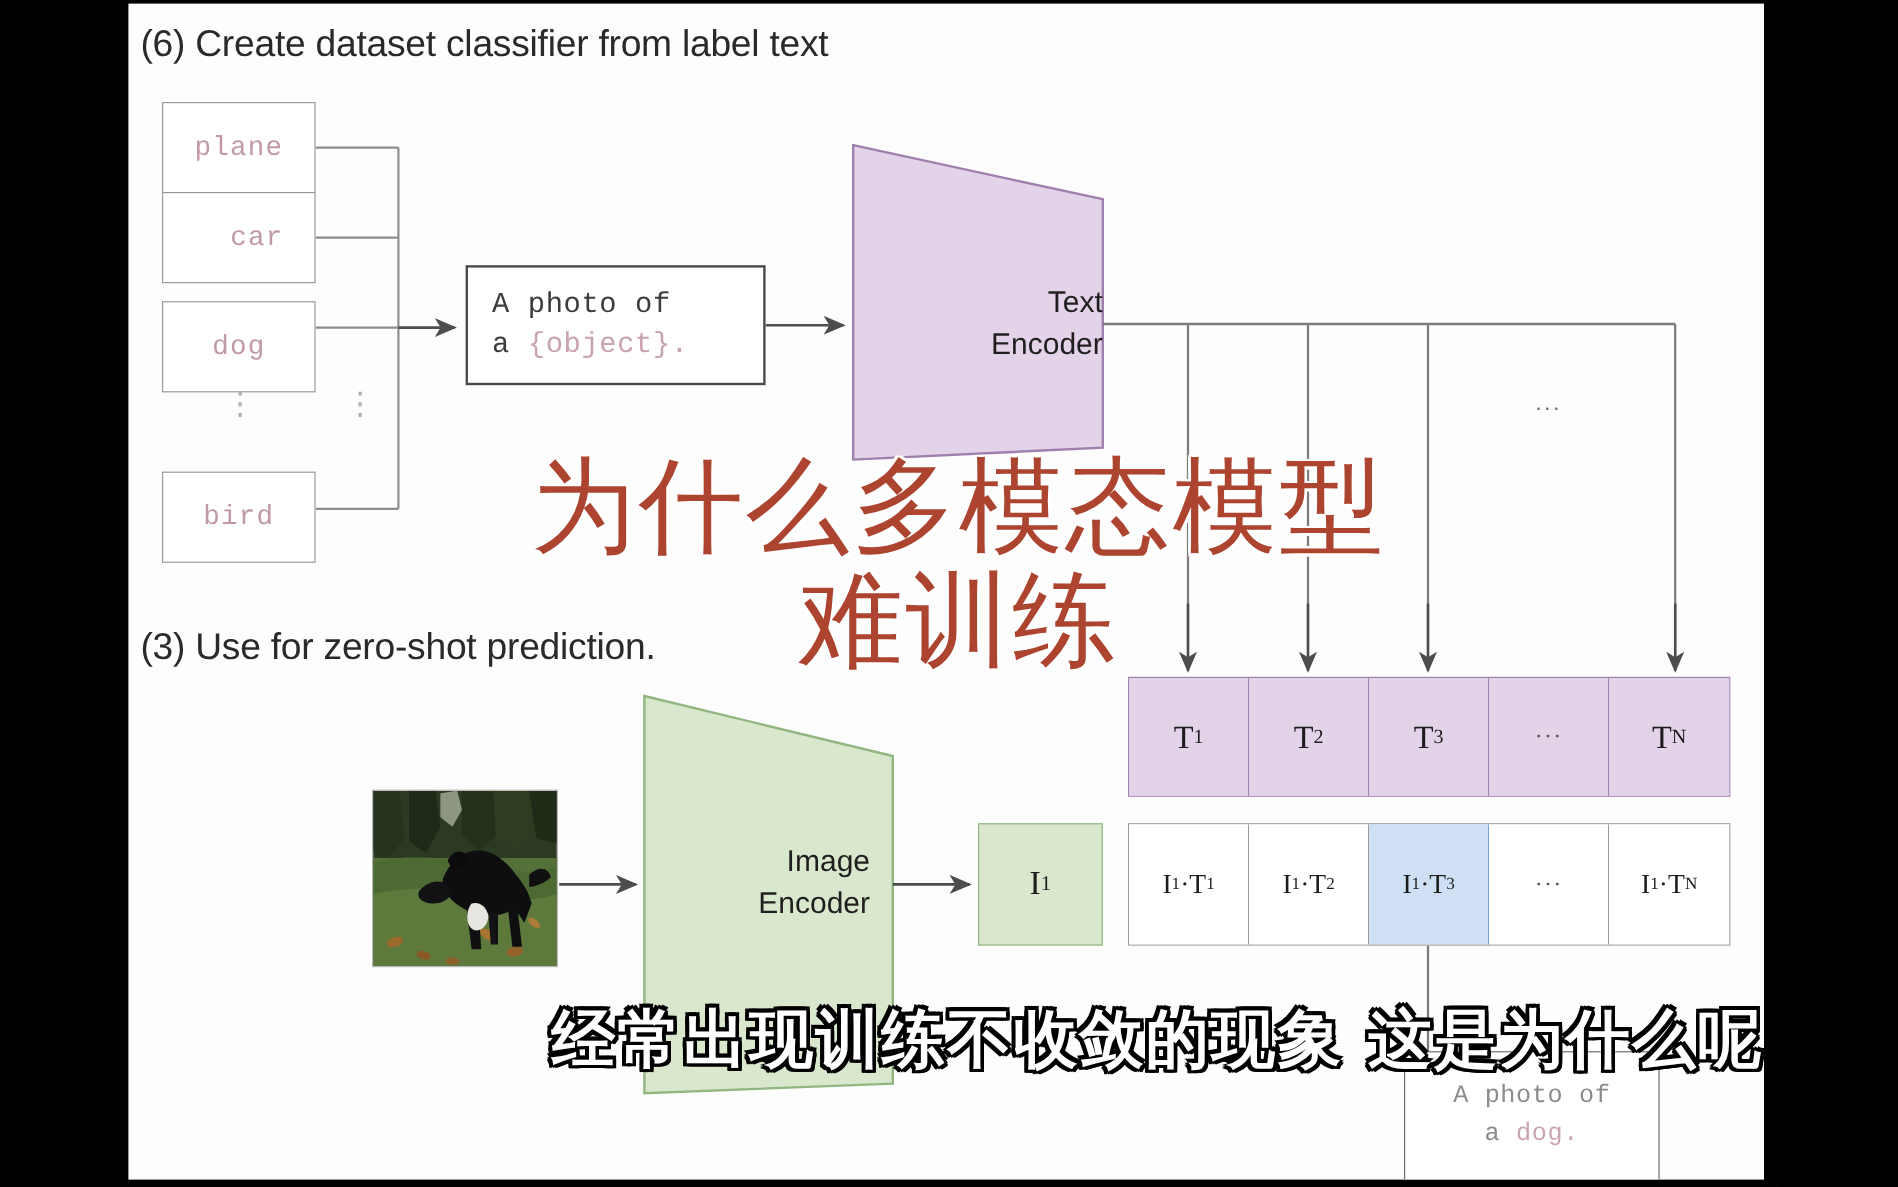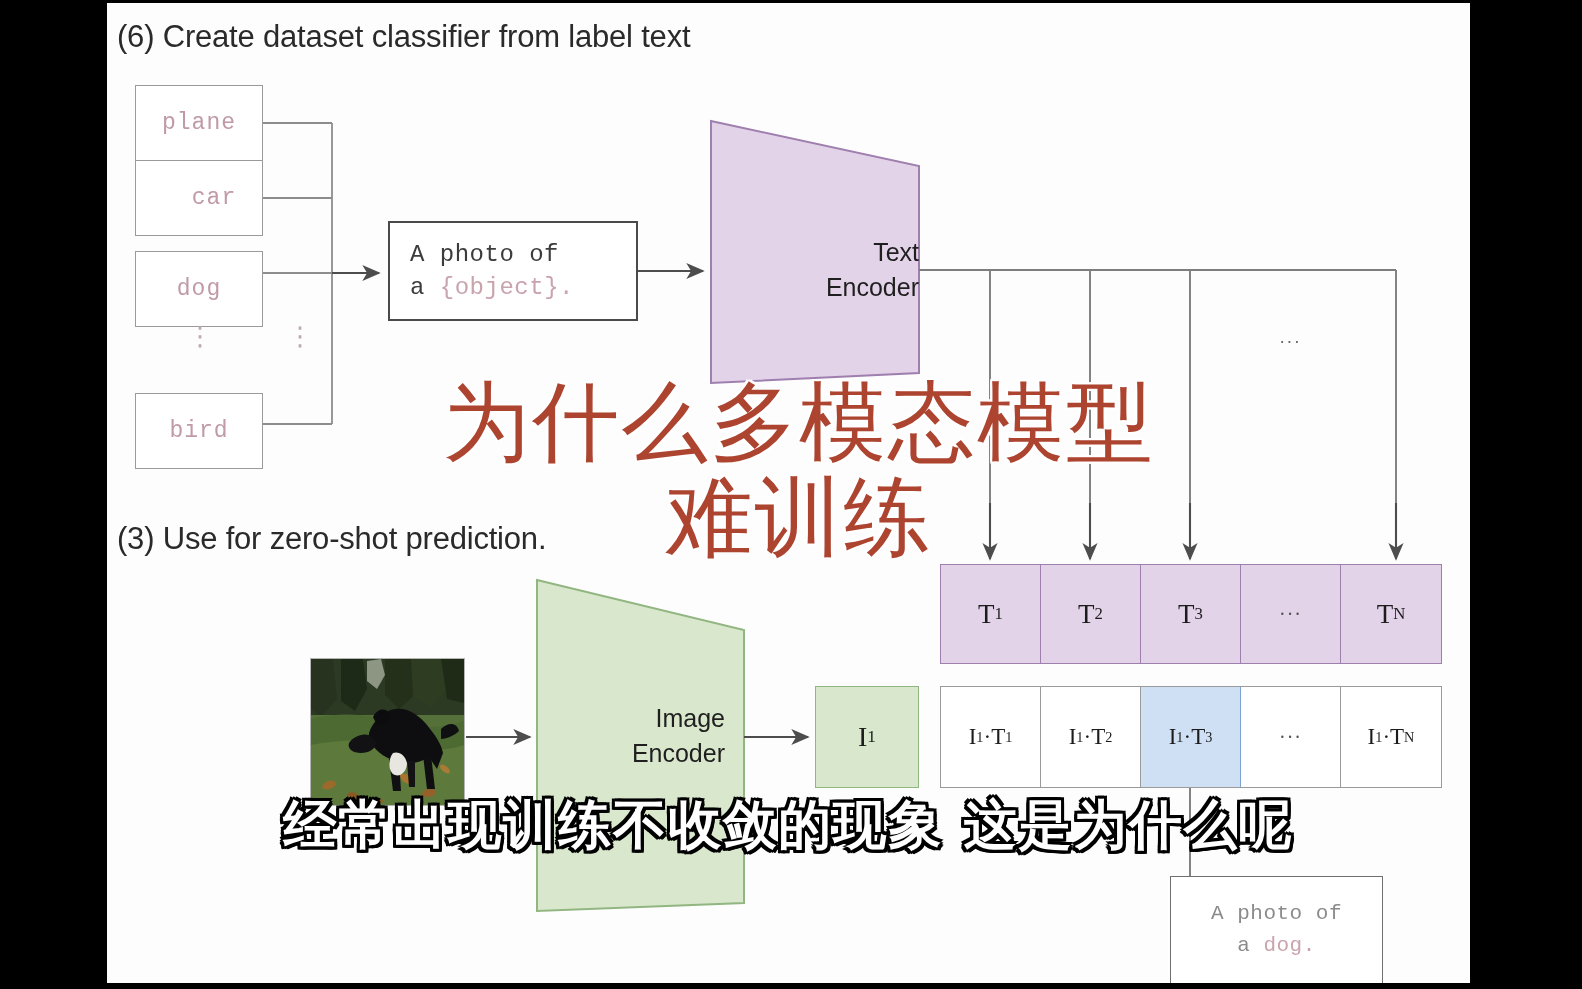--- a/index.html
+++ b/index.html
@@ -200,23 +200,23 @@
     letter-spacing: 2px;
     text-shadow:
        2px 0 0 #fff, -2px 0 0 #fff, 0 2px 0 #fff, 0 -2px 0 #fff,
        2px 2px 0 #fff, -2px -2px 0 #fff, 2px -2px 0 #fff, -2px 2px 0 #fff;
     white-space: pre-line;
   }
 
   
   #subtitle {
     position: absolute;
-    left: 0; top: 791px;
+    left: 0; top: 833px;
     width: 1363px;
-    text-align: center;
+    text-align: right;
     font-family: "DejaVu Sans", sans-serif;
     font-weight: 700;
     font-size: 53px;
     line-height: 62px;
     color: #ffffff;
     letter-spacing: 2px;
     text-shadow:
        3px 0 0 #000, -3px 0 0 #000, 0 3px 0 #000, 0 -3px 0 #000,
        3px 3px 0 #000, -3px -3px 0 #000, 3px -3px 0 #000, -3px 3px 0 #000,
        2px 3px 0 #000, -2px 3px 0 #000, 3px 2px 0 #000, -3px 2px 0 #000;

